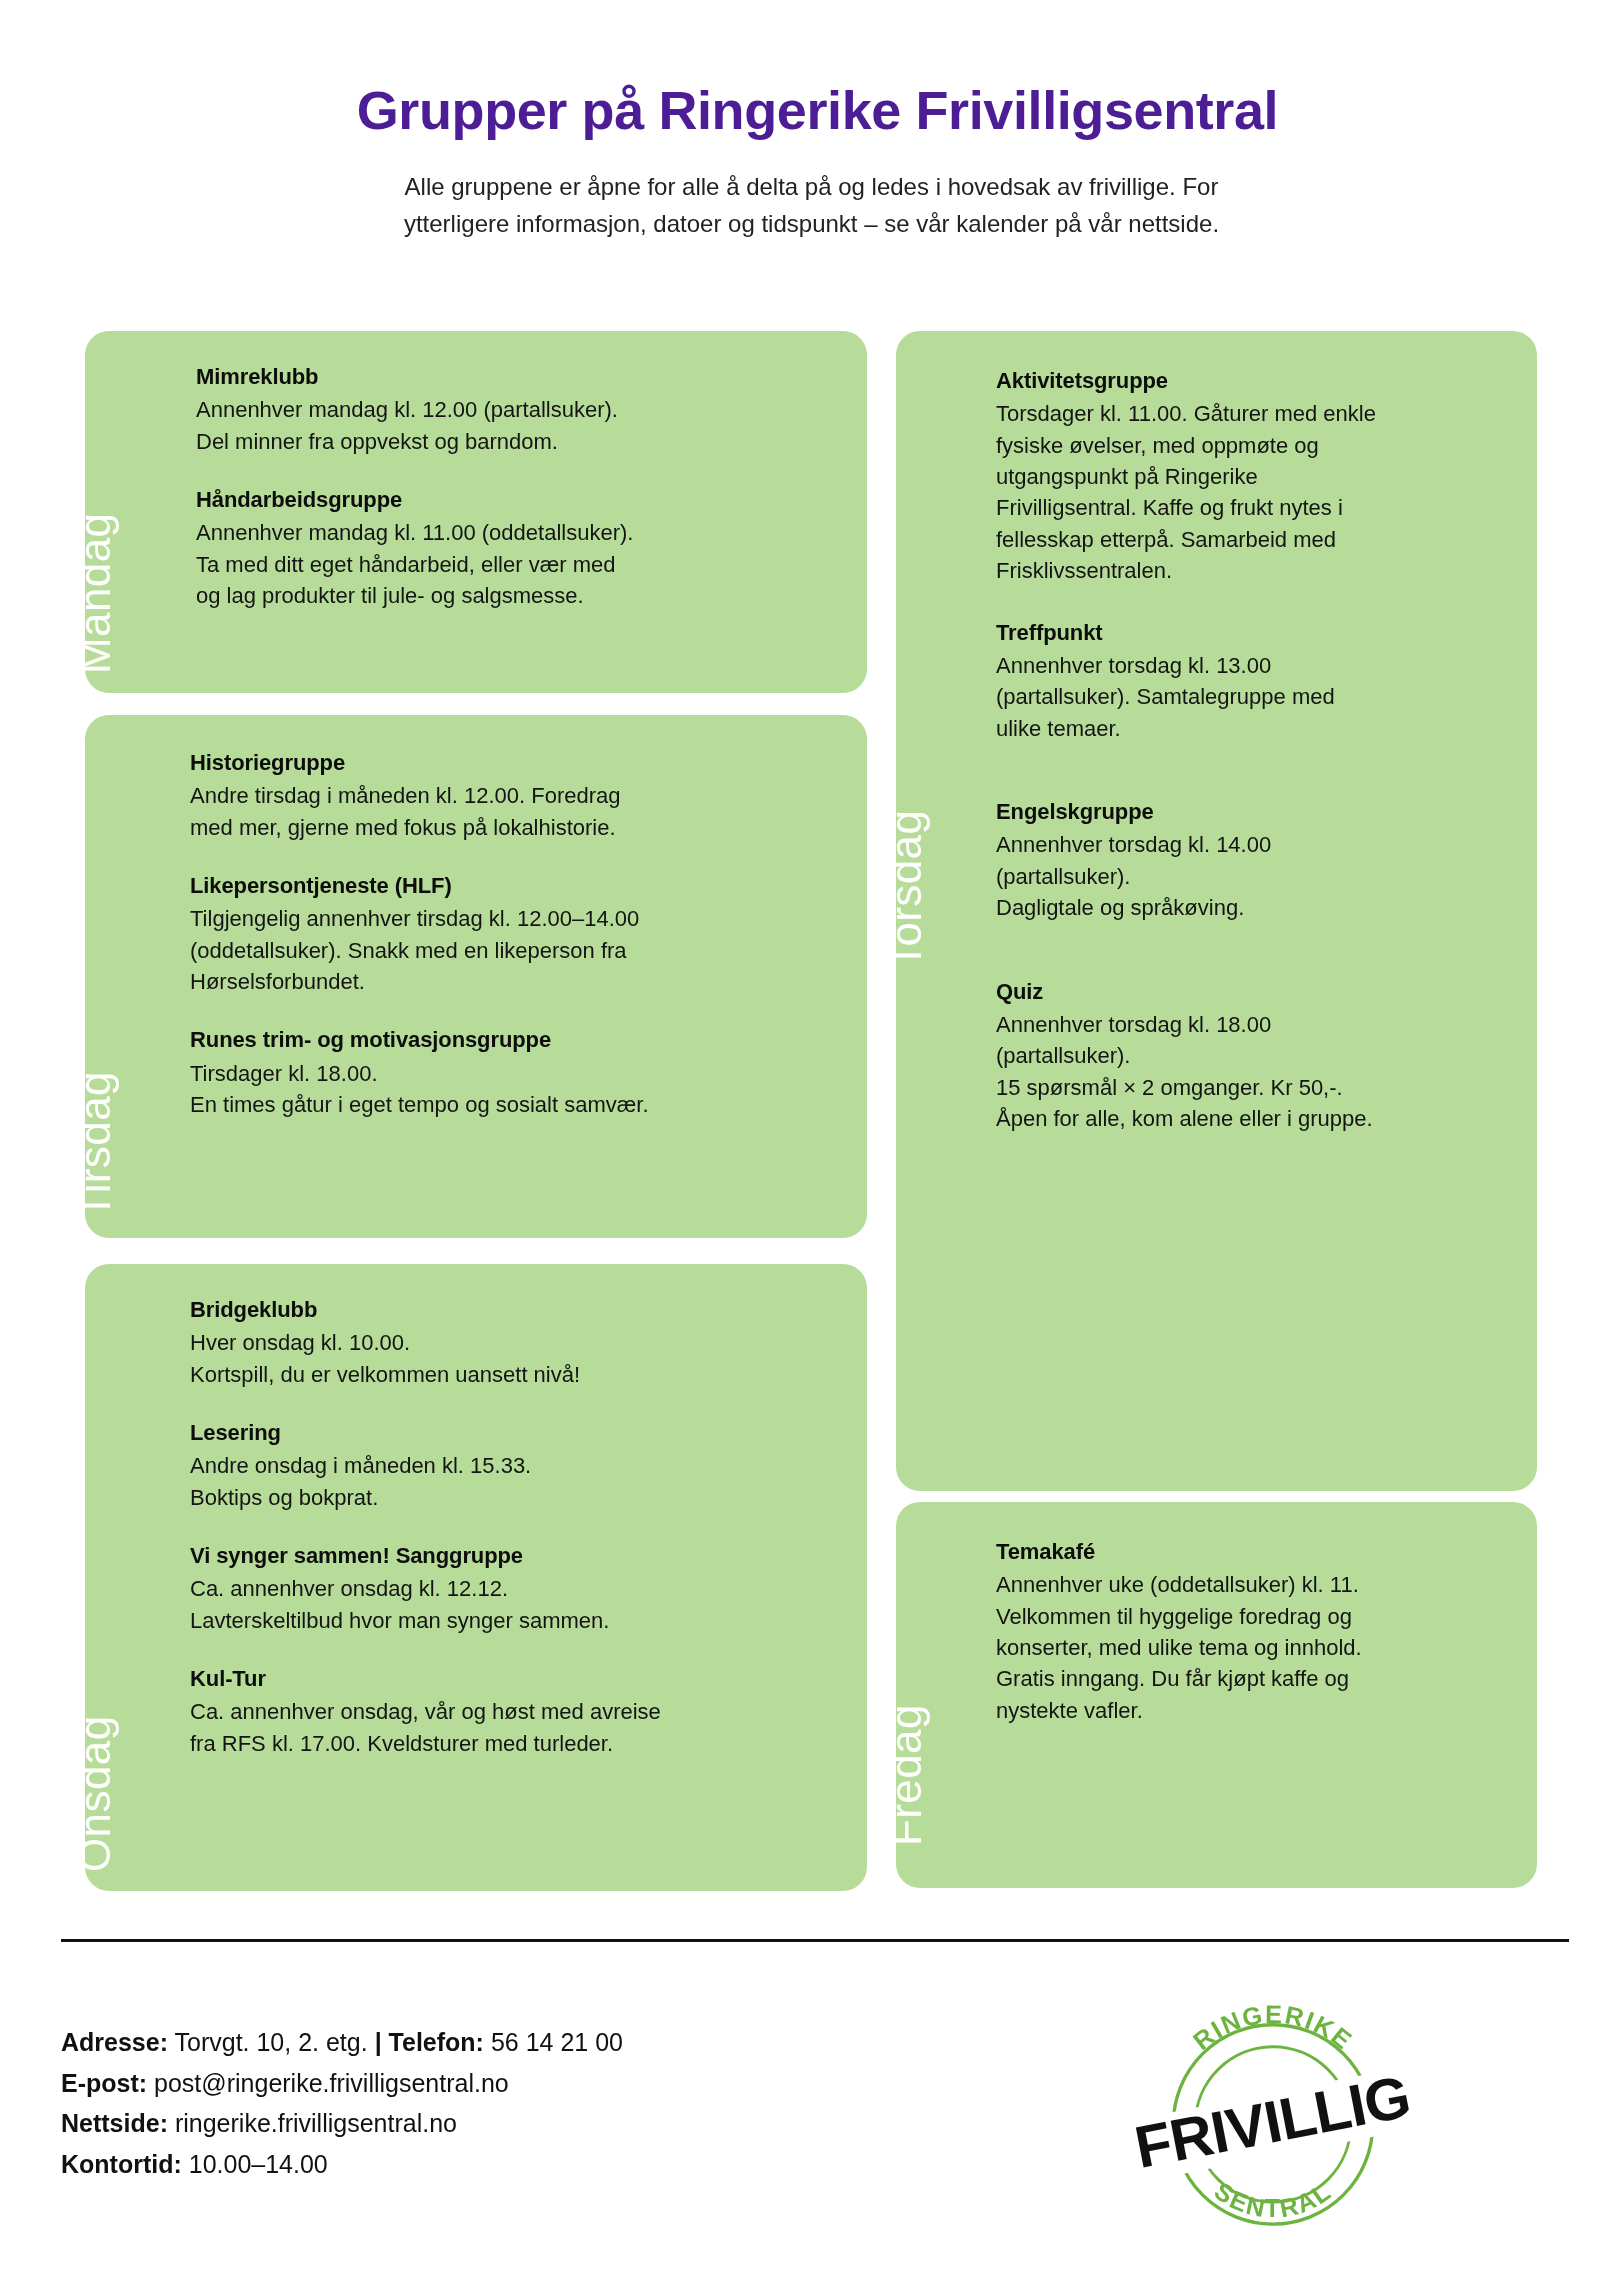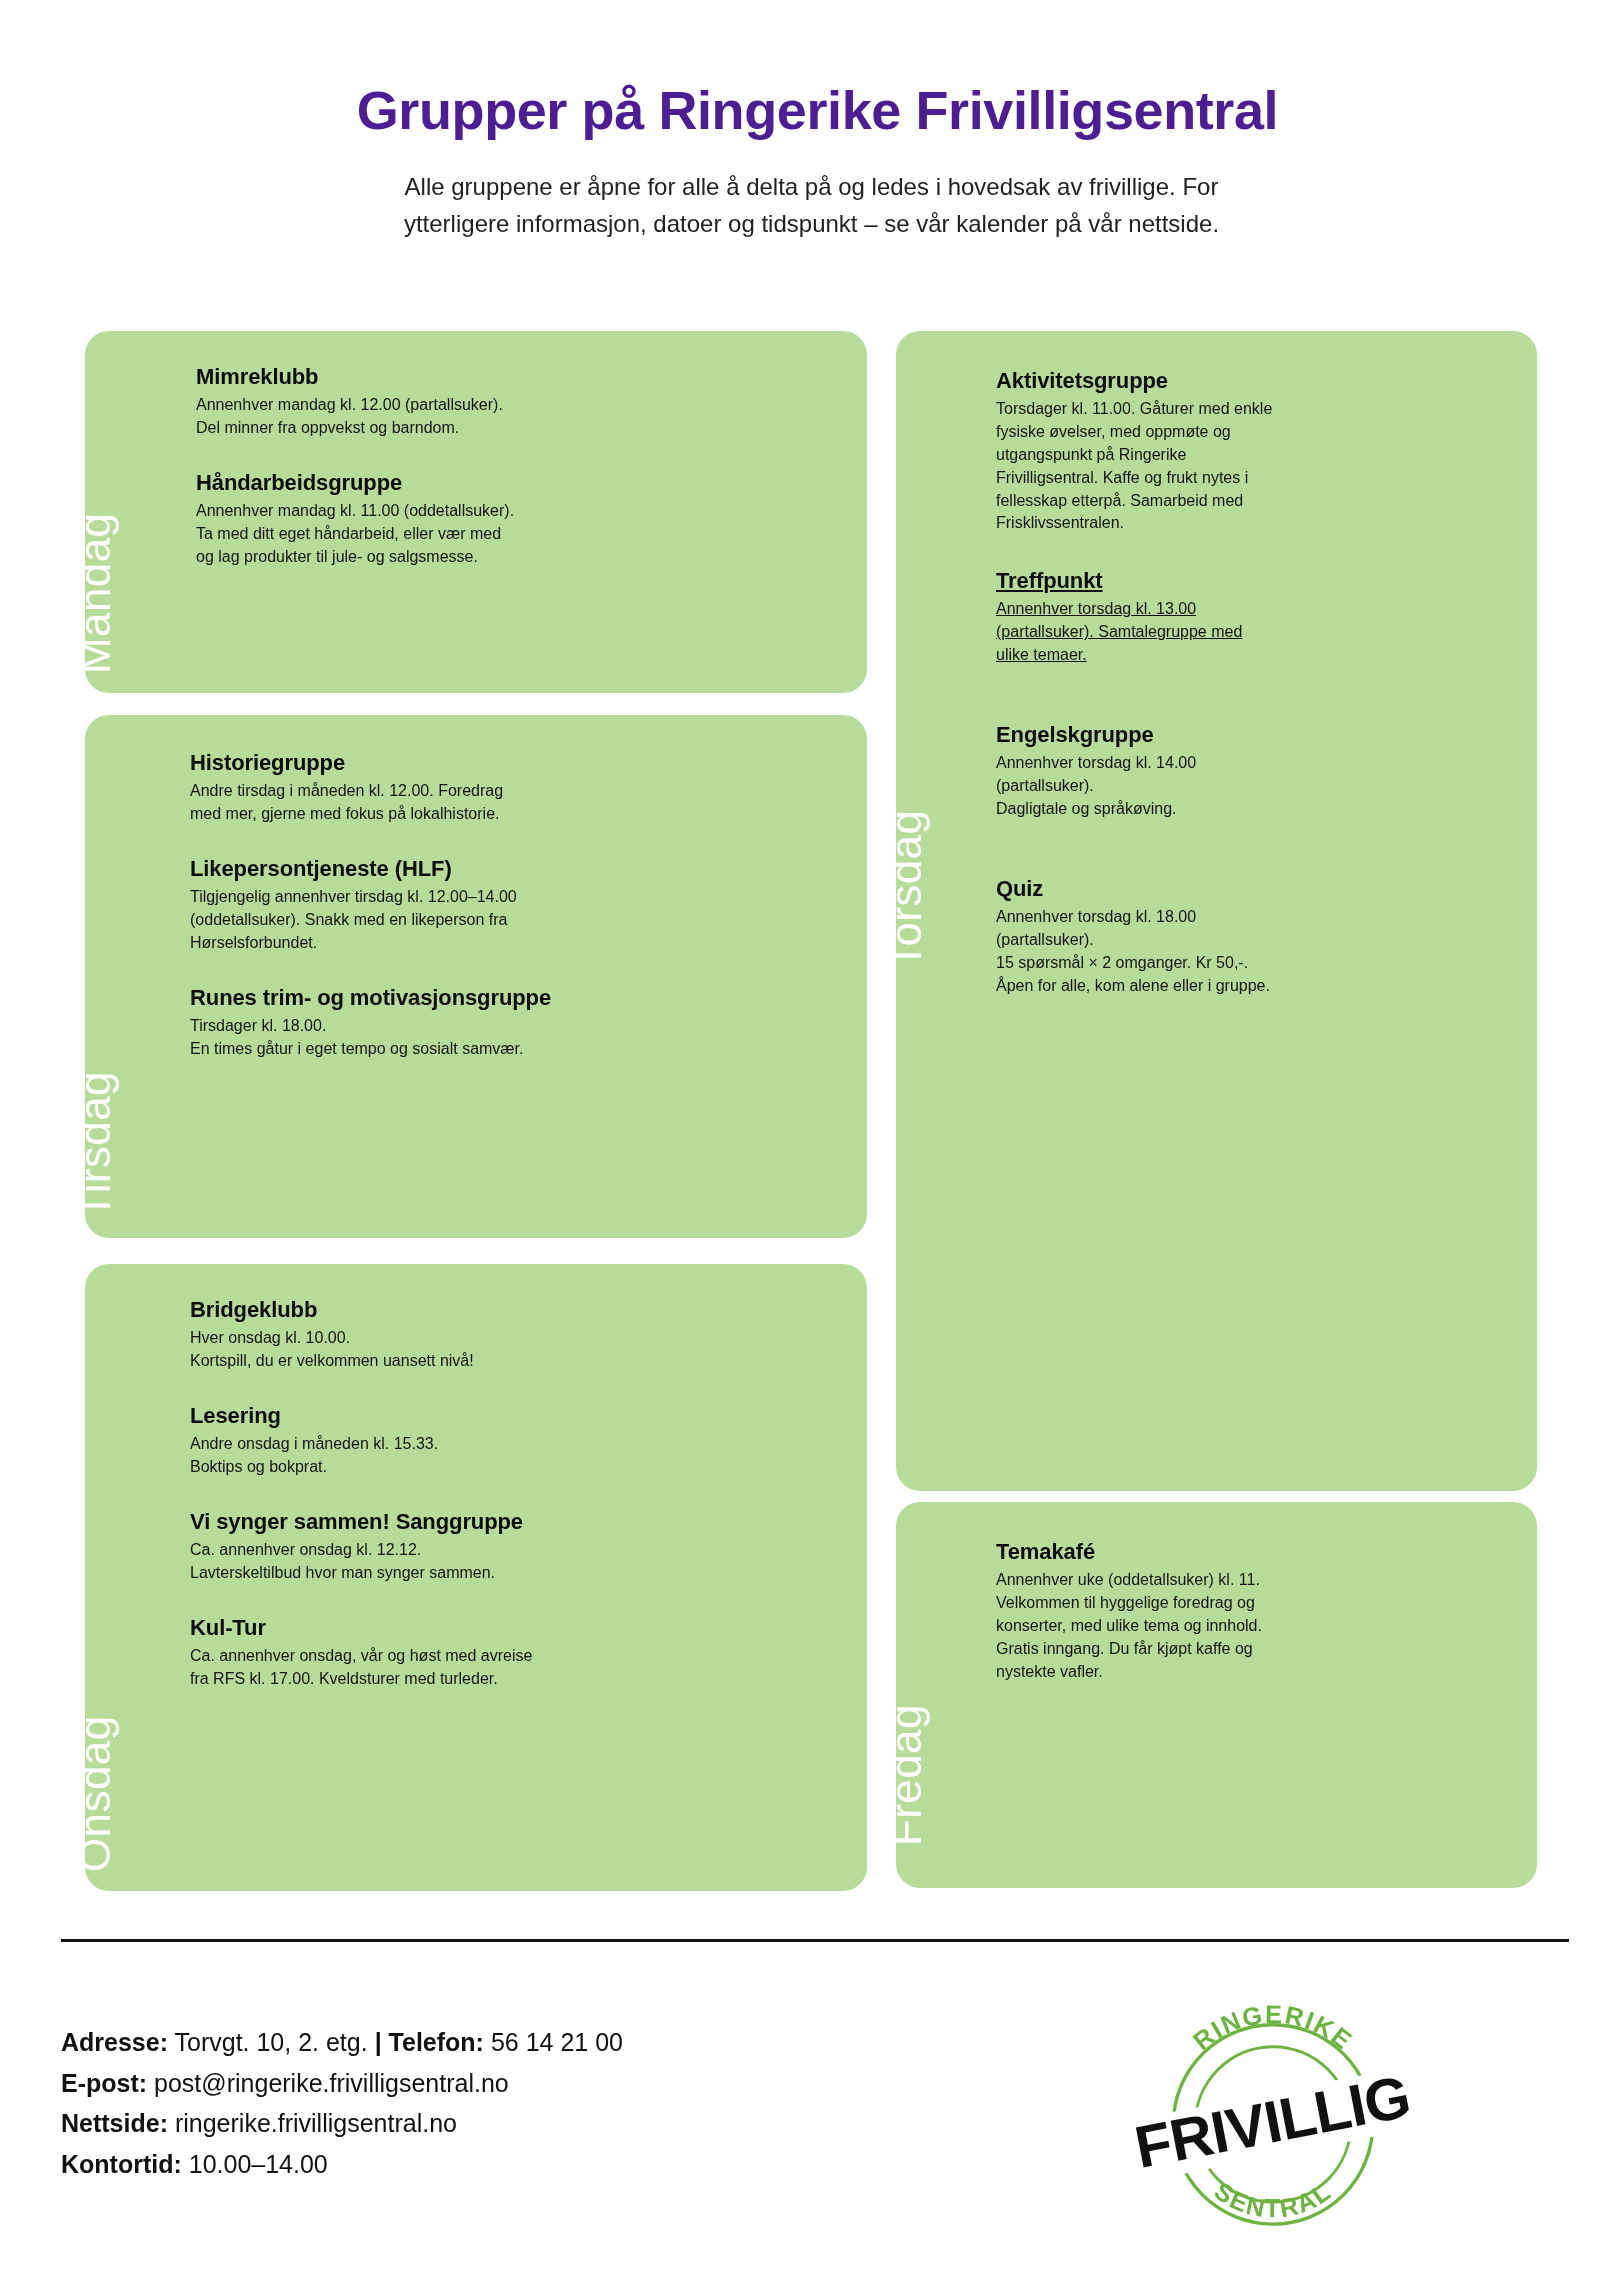--- a/index.html
+++ b/index.html
@@ -67,21 +67,21 @@
   .group:last-child { margin-bottom: 0; }
   .group-name {
     font-size: 22px;
     font-weight: 700;
     color: #0d0d0d;
     margin: 0 0 2.5px 0;
     line-height: 1.3;
     letter-spacing: -0.1px;
   }
   .group-desc {
-    font-size: 16px;
+    font-size: 22px;
     font-weight: 400;
     color: #141414;
     margin: 0;
     line-height: 1.43;
     white-space: pre-line;
   }
 
   
   #card-mandag  { left: 85px; top: 331px;  width: 782px; height: 362px; }
   #card-mandag  .card-body { left: 111px; top: 32px; width: 668px; }
@@ -248,21 +248,21 @@
     <div class="card-body">
       <div class="group" style="margin-bottom:32px;">
         <p class="group-name">Aktivitetsgruppe</p>
         <p class="group-desc">Torsdager kl. 11.00. Gåturer med enkle
 fysiske øvelser, med oppmøte og
 utgangspunkt på Ringerike
 Frivilligsentral. Kaffe og frukt nytes i
 fellesskap etterpå. Samarbeid med
 Frisklivssentralen.</p>
       </div>
-      <div class="group" style="margin-bottom:54px;text-decoration:underline;">
+      <div class="group" style="margin-bottom:54px;">
         <p class="group-name">Treffpunkt</p>
         <p class="group-desc">Annenhver torsdag kl. 13.00
 (partallsuker). Samtalegruppe med
 ulike temaer.</p>
       </div>
       <div class="group" style="margin-bottom:54px;">
         <p class="group-name">Engelskgruppe</p>
         <p class="group-desc">Annenhver torsdag kl. 14.00
 (partallsuker).
 Dagligtale og språkøving.</p>

